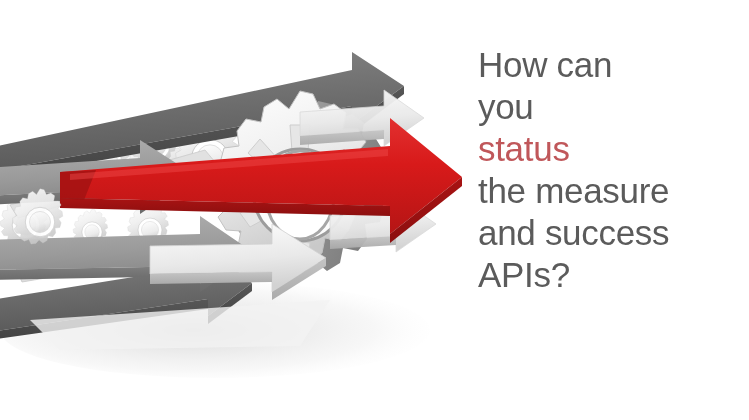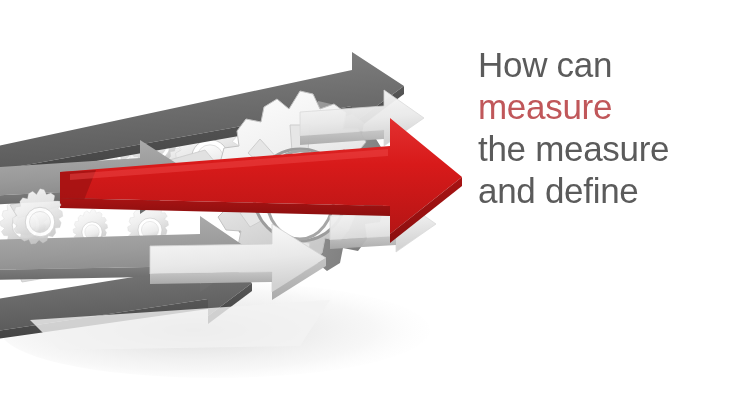--- a/index.html
+++ b/index.html
@@ -252,31 +252,37 @@
       <path d="M30,320 L330,300 L300,346 L60,350 Z" fill="#f2f2f2" opacity="0.8"></path>
     </svg>
   </div>
 
   <div id="headline">
 
     <div class="hl-line">
       <span>How can</span>
     </div>
 
-
-
-    <div class="hl-line">
-      <span class="hl-accent">measure</span>
+    <div class="hl-line">
+      <span>you</span>
+    </div>
+
+
+    <div class="hl-line">
+      <span class="hl-accent">status</span>
     </div>
 
     <div class="hl-line">
       <span>the measure</span>
     </div>
 
     <div class="hl-line">
-      <span>and define</span>
-    </div>
-
-
+      <span>and success</span>
+    </div>
+
+
+    <div class="hl-line">
+      <span>APIs?</span>
+    </div>
 
   </div>
 
 </div>
 
 </body></html>

